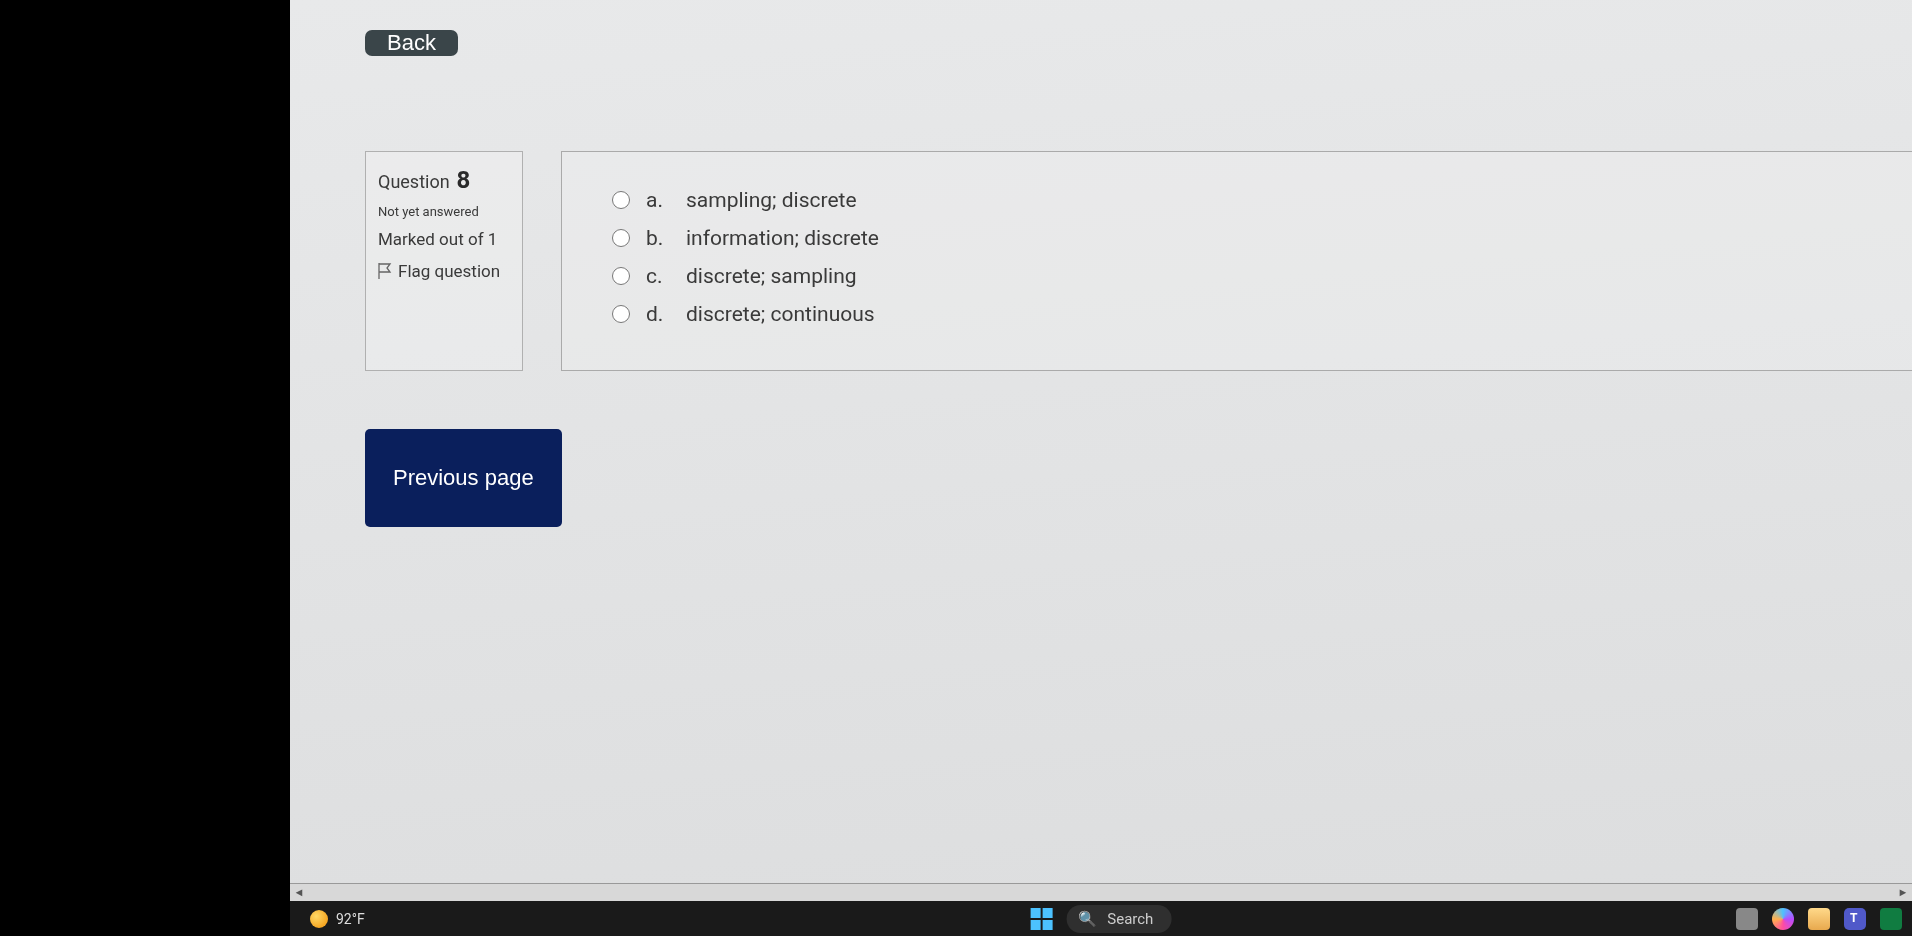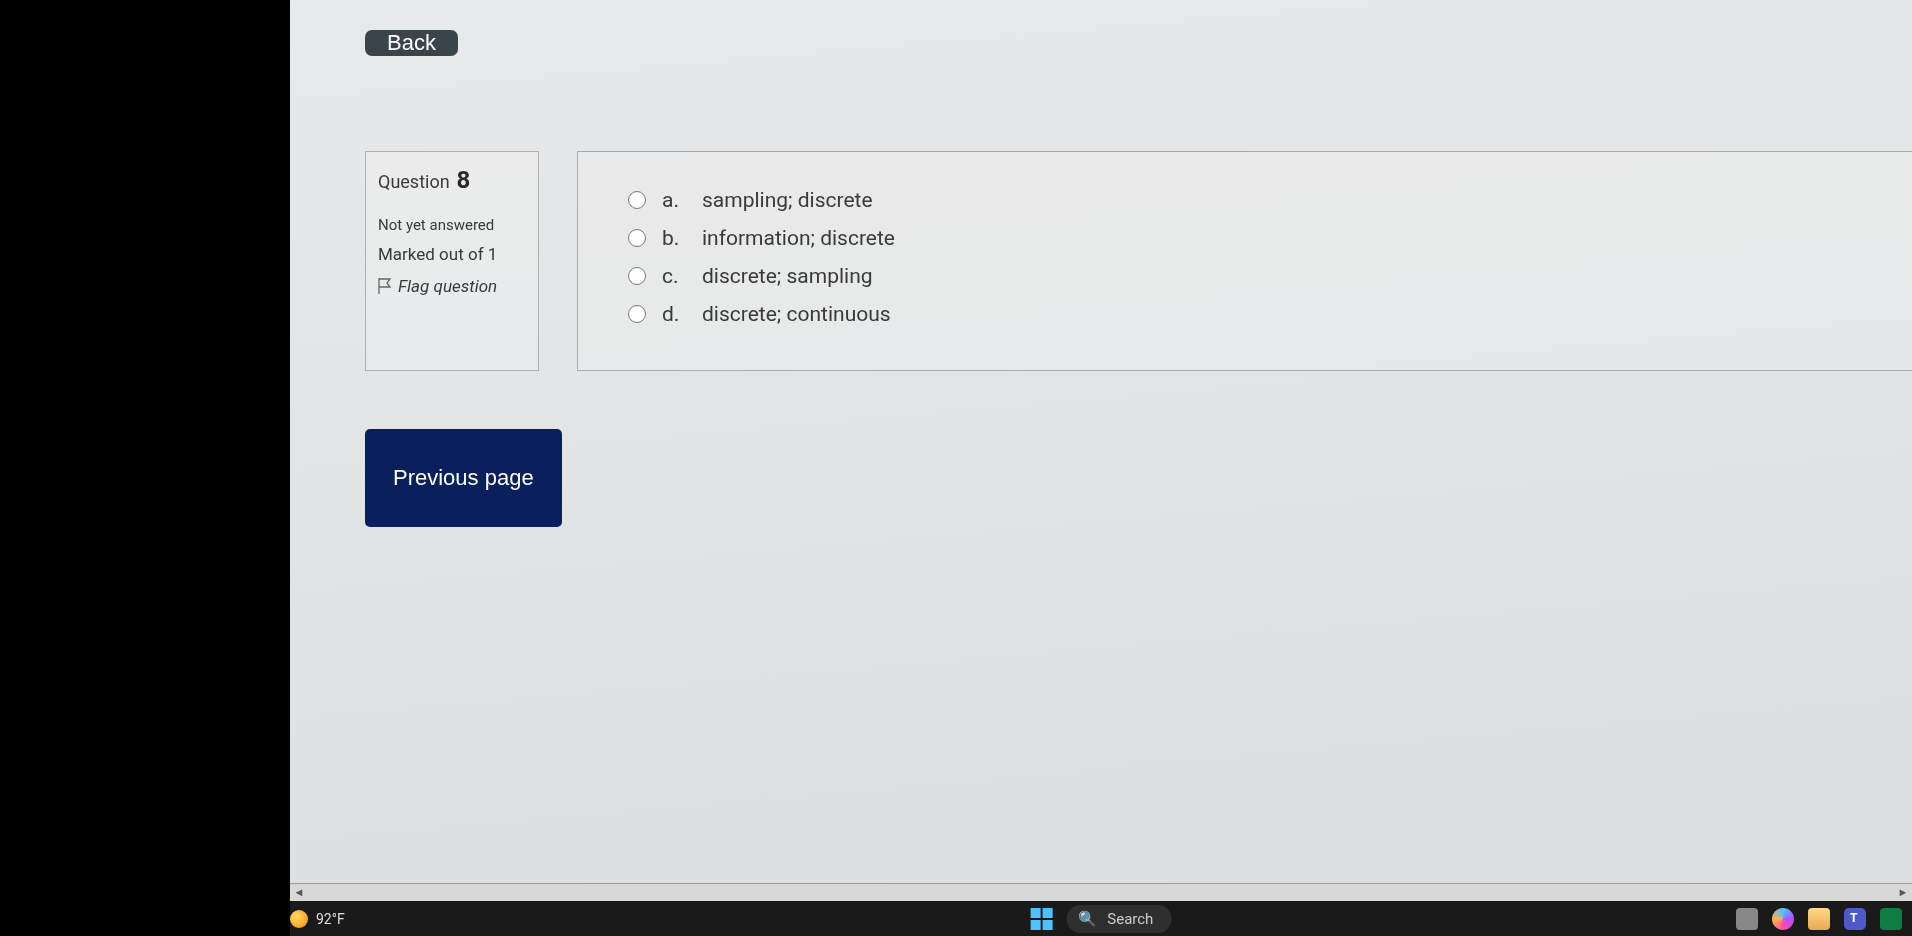--- a/index.html
+++ b/index.html
@@ -33,54 +33,53 @@
       cursor: pointer;
       border: none;
     }
     .quiz-row {
       display: flex;
       margin-top: 95px;
       gap: 38px;
     }
     .info-box {
       border: 1px solid #b0b0b0;
-      width: 174px;
+      width: 158px;
       padding: 14px 12px 16px 12px;
       background: rgba(255,255,255,0.2);
     }
     .info-box .q-label {
       font-size: 18px;
       color: #3a3a3a;
     }
     .info-box .q-num {
       font-size: 24px;
       font-weight: 700;
       color: #2a2a2a;
       margin-left: 3px;
     }
     .info-box .status {
-      margin-top: 22px;
-      font-size: 15px;
+      margin-top: 10px;
+      font-size: 13px;
       color: #3a3a3a;
       line-height: 1.3;
     }
     .info-box .marked {
       margin-top: 8px;
       font-size: 17px;
       color: #3a3a3a;
     }
     .info-box .flag-row {
       margin-top: 12px;
       font-size: 17px;
       color: #3a3a3a;
       display: flex;
       align-items: center;
       gap: 6px;
       cursor: pointer;
-      font-style: italic;
     }
     .flag-icon {
       width: 14px;
       height: 16px;
     }
     .question-box {
       border: 1px solid #aaa;
       border-right: none;
       flex: 1;
       padding: 18px 30px 30px 30px;
@@ -161,20 +160,21 @@
       background: #1a1a1a;
       display: flex;
       align-items: center;
       color: #ddd;
       font-size: 14px;
     }
     .weather {
       display: flex;
       align-items: center;
       gap: 8px;
+      margin-left: 20px;
     }
     .weather-icon {
       width: 18px;
       height: 18px;
       border-radius: 50%;
       background: radial-gradient(circle at 35% 35%, #ffd966 0%, #f5a623 70%);
     }
     .taskbar-center {
       position: absolute;
       left: 50%;

